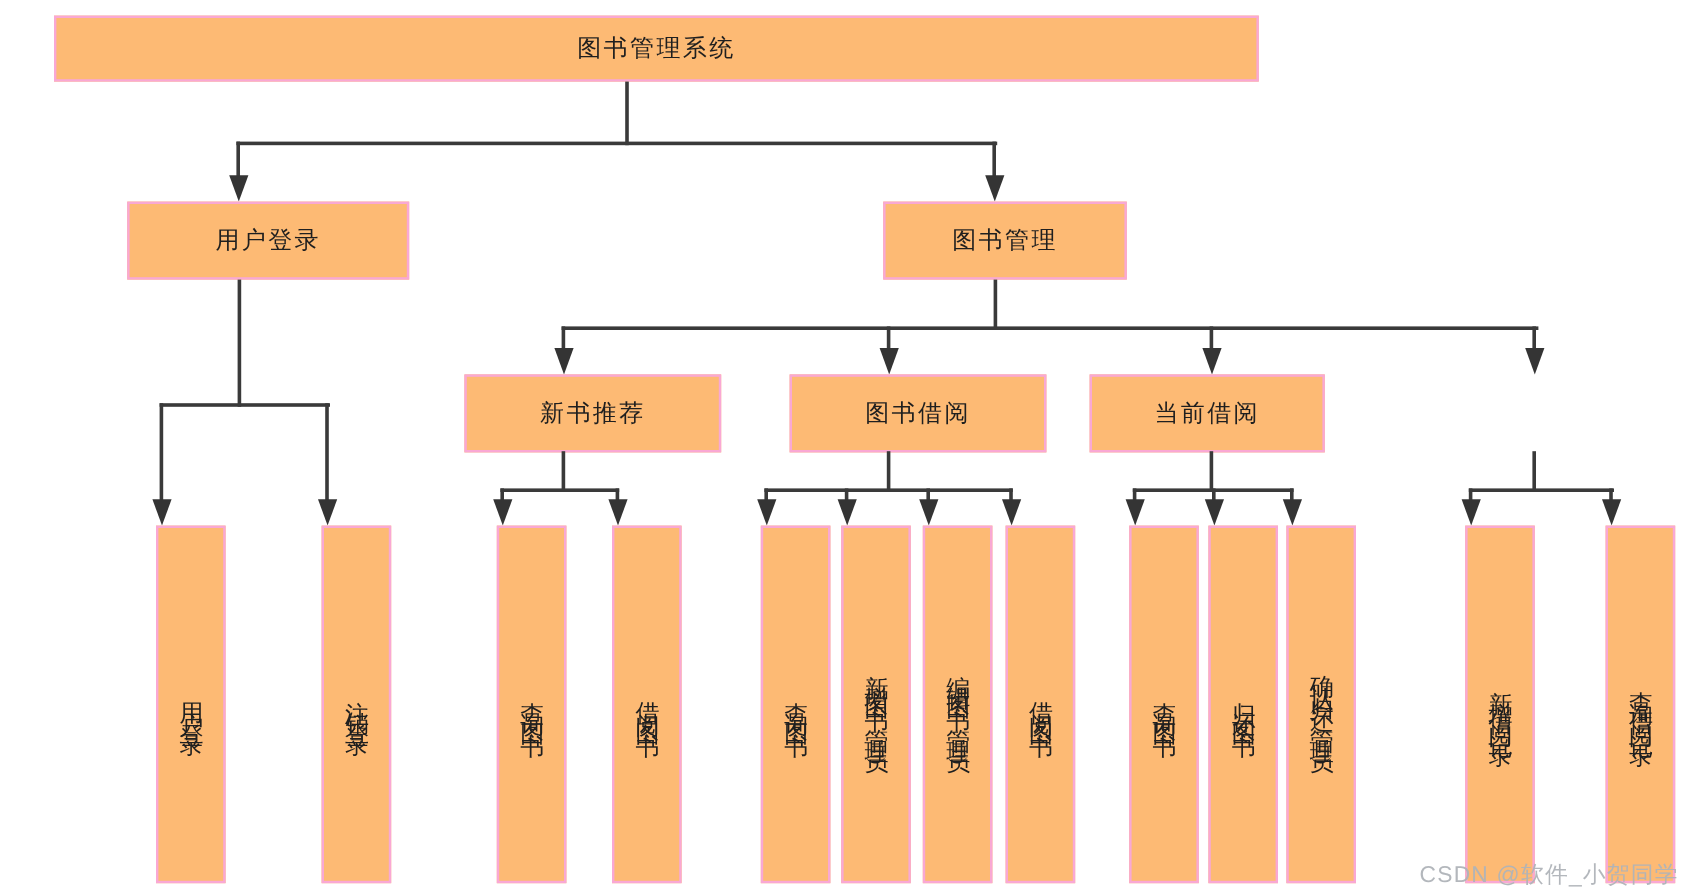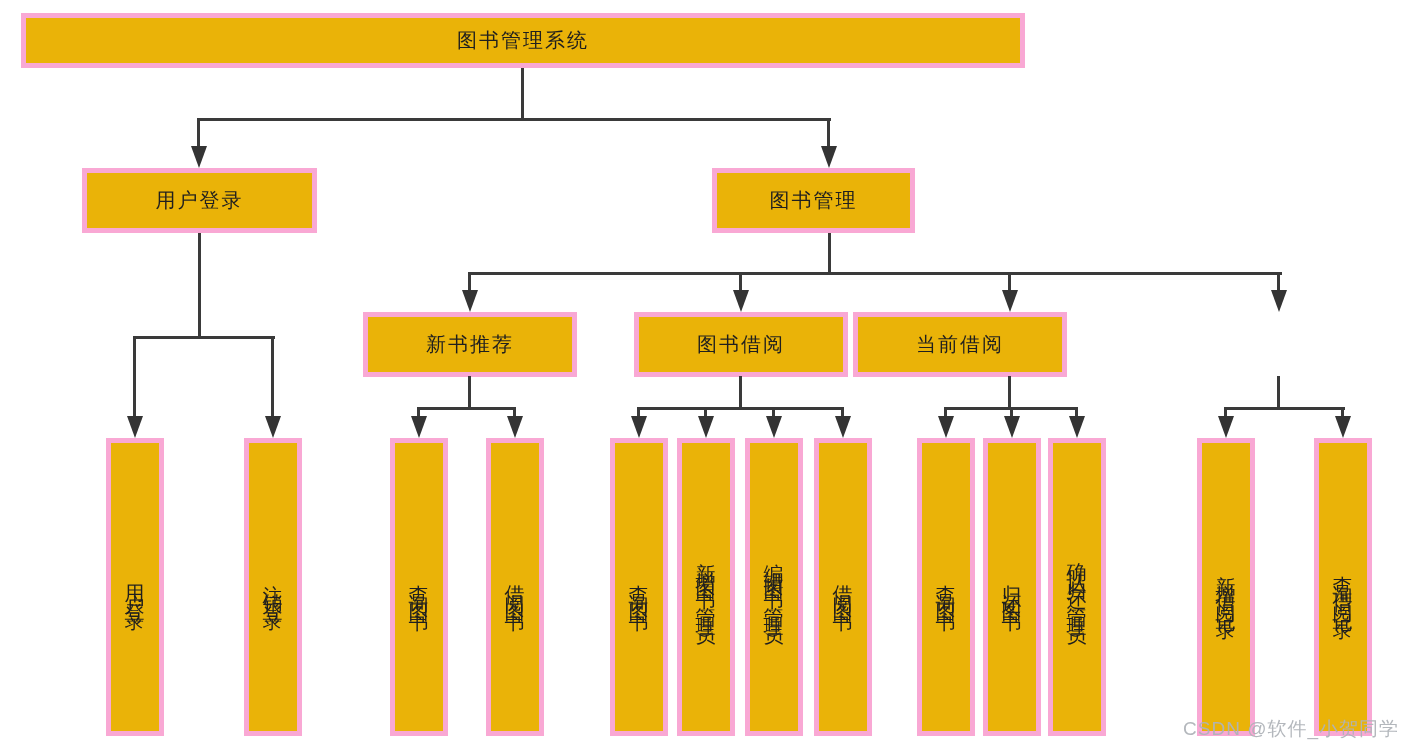--- a/index.html
+++ b/index.html
@@ -1,22 +1,22 @@
 <!DOCTYPE html>
 <html><head>
 <meta charset="utf-8">
 <style>
   html,body{margin:0;padding:0;background:#ffffff;}
   .stage{
     position:relative;width:1405px;height:747px;background:#ffffff;overflow:hidden;
     font-family:"Liberation Sans","DejaVu Sans",sans-serif;color:#222222;
   }
   .box{
-    position:absolute;box-sizing:border-box;border:5px solid #f9a8d4;background:#eab308;
-    display:flex;align-items:center;justify-content:center;
+    position:absolute;box-sizing:border-box;border:2px solid #f9a8d4;background:#fdba74;
+    display:flex;align-items:center;justify-content:center;margin-left:24px;
   }
   .box.h span{
     font-size:20px;letter-spacing:2px;color:#1f1f1f;white-space:nowrap;
   }
   .box.v{width:58px;height:298px;}
   .box.v span{
     writing-mode:vertical-rl;text-orientation:mixed;
     font-size:20px;letter-spacing:9px;color:#1f1f1f;line-height:1;
   }
   .vl{position:absolute;width:3px;background:#3a3a3a;}
@@ -71,21 +71,21 @@
   <div class="ah" style="left:1002px;top:290px"></div>
   <div class="vl" style="left:1277px;top:272px;height:22px"></div>
   <div class="ah" style="left:1271px;top:290px"></div>
 
   <div class="box h" style="left:363px;top:312px;width:214px;height:65px">
     <span>新书推荐</span>
   </div>
   <div class="box h" style="left:634px;top:312px;width:214px;height:65px">
     <span>图书借阅</span>
   </div>
-  <div class="box h" style="left:853px;top:312px;width:214px;height:65px">
+  <div class="box h" style="left:884px;top:312px;width:196px;height:65px">
     <span>当前借阅</span>
   </div>
 
   <div class="vl" style="left:468px;top:376px;height:34px"></div>
   <div class="hl" style="left:417px;top:407px;width:99px"></div>
   <div class="vl" style="left:417px;top:407px;height:11px"></div>
   <div class="ah" style="left:411px;top:416px"></div>
   <div class="vl" style="left:513px;top:407px;height:11px"></div>
   <div class="ah" style="left:507px;top:416px"></div>
 

